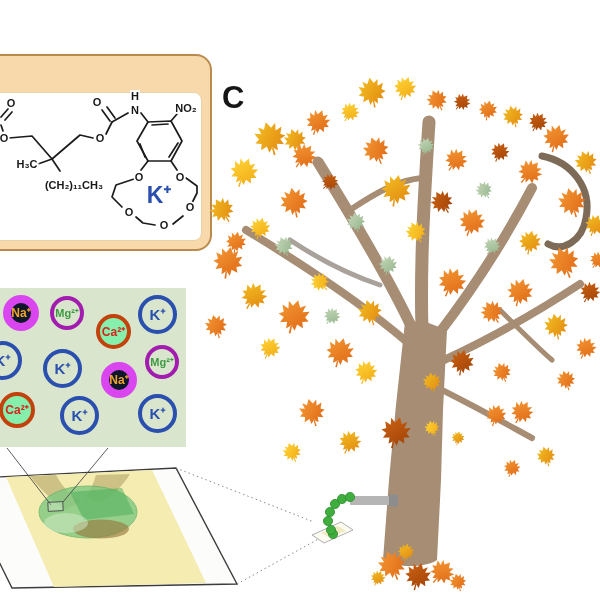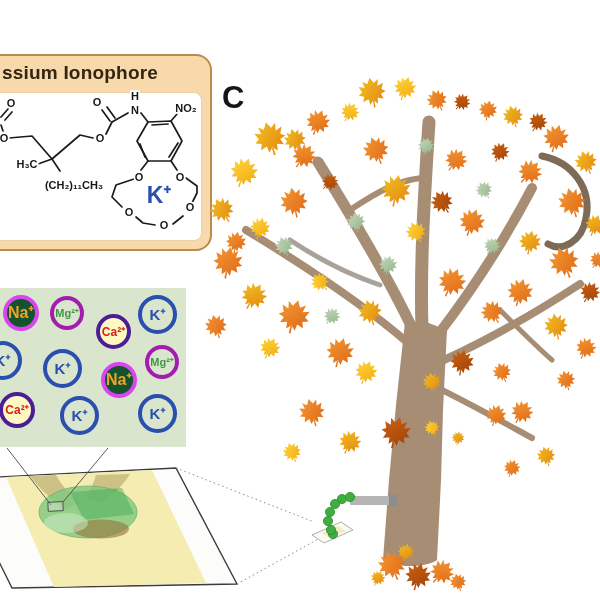--- a/index.html
+++ b/index.html
@@ -24,34 +24,33 @@
         paint-order:stroke;stroke:#fff;stroke-width:2px;
         font-family:"Liberation Sans",sans-serif}
 
   
   #panel-c{left:222px;top:80px;font-size:31px;font-weight:bold;color:#161616;z-index:5}
 
   
   #ionbox{left:-6px;top:288px;width:192px;height:159px;background:#d9e6cd;overflow:visible}
   .ion{position:absolute;border-radius:50%;display:flex;align-items:center;
        justify-content:center;font-weight:bold;box-sizing:border-box;line-height:1}
-  .ion.na{border:4px solid #d946ef;color:#efa32c;background:#14532d;font-size:16px}
+  .ion.na{border:8px solid #d946ef;color:#efa32c;background:#0f172a;font-size:12px}
   .ion.mg{border:4px solid #a21caf;color:#3f9a44;font-size:11px}
-  .ion.ca{border:4px solid #4c1d95;color:#d8231d;background:#fef9c3;font-size:12px}
+  .ion.ca{border:4px solid #c2410c;color:#d8231d;background:#86efac;font-size:12px}
   .ion.k {border:4px solid #2a4fae;color:#2a4fae;font-size:15px}
 
   
   #sensorsvg{left:0;top:440px}
   #treesvg{left:200px;top:60px}
 </style>
 </head>
 <body>
 
 <div id="card" class="abs">
-  <span class="title">ssium Ionophore</span>
   <div class="inner"></div>
 </div>
 
 <svg id="molsvg" class="abs" width="204" height="152" viewBox="0 90 204 152">
   <g>
     <path class="bond" d="M8,109 L1,117"></path>
     <path class="bond" d="M12,112 L5,120"></path>
     <path class="bond" d="M1,125 L3,131"></path>
     <path class="bond" d="M9,138 L32,136 L52,159"></path>
     <path class="bond" d="M38,164 L52,159"></path>

